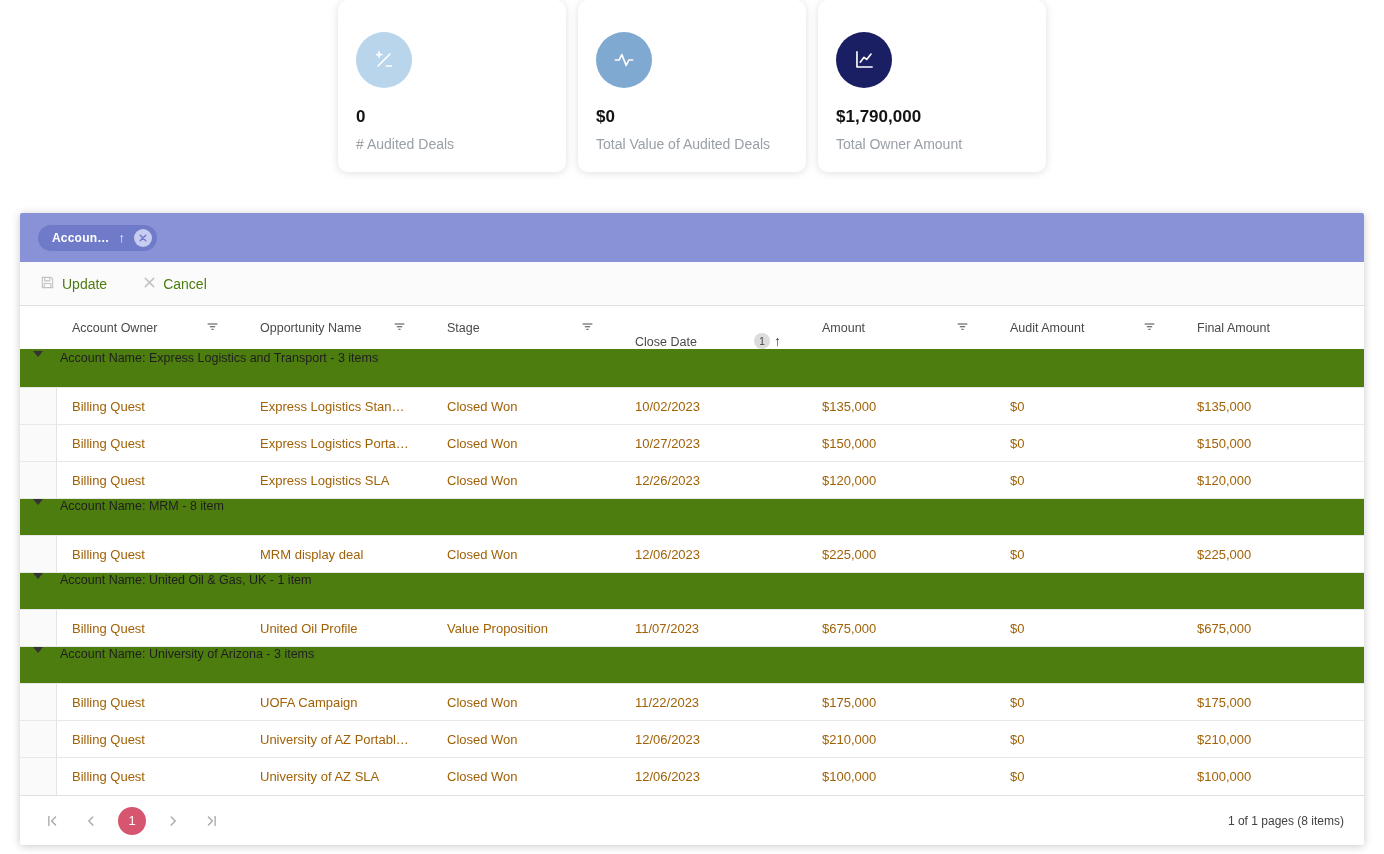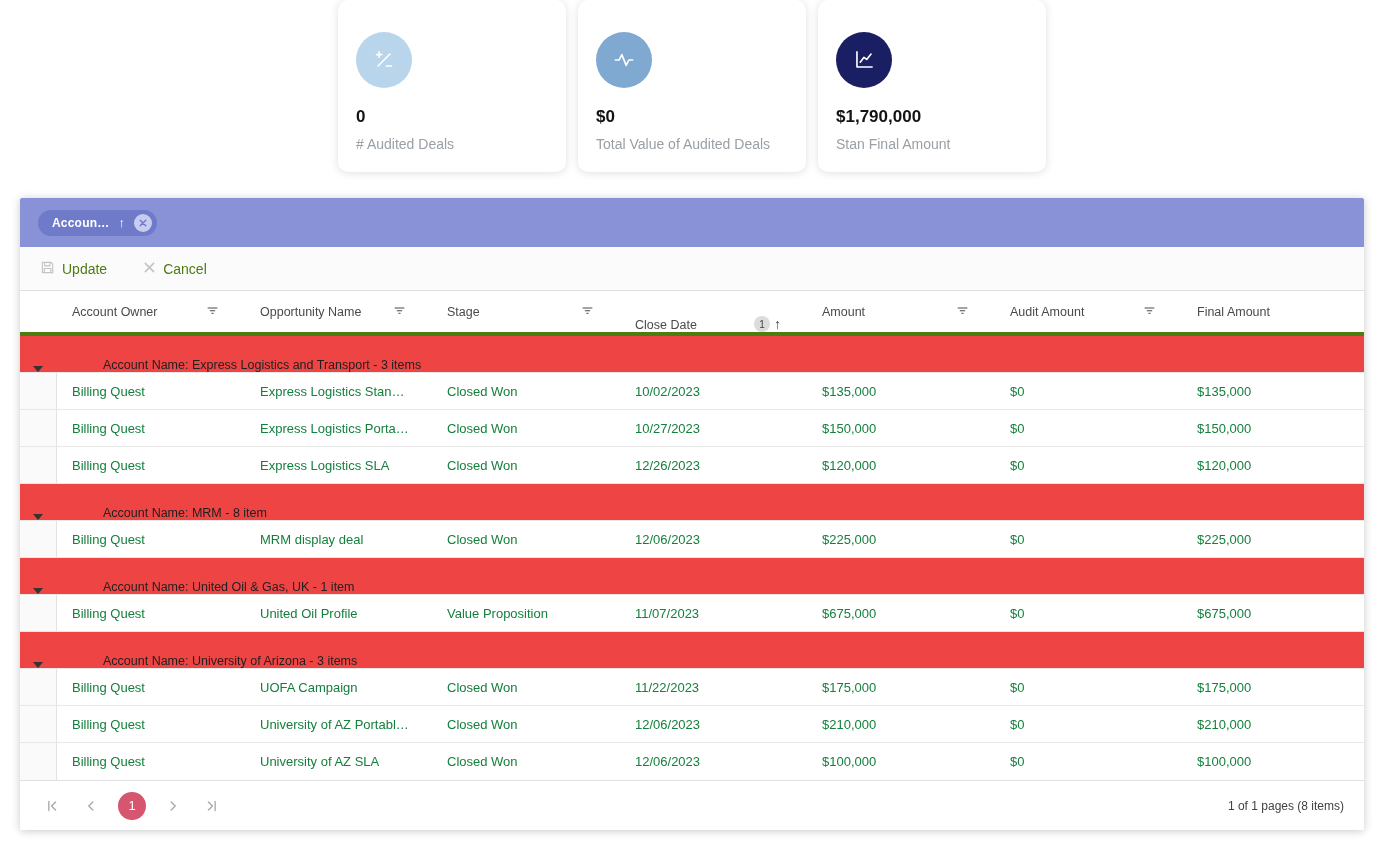--- a/index.html
+++ b/index.html
@@ -12,63 +12,63 @@
     box-shadow: 0 1px 8px rgba(0,0,0,.13); padding: 32px 18px 0 18px; }
   .card-icon { width: 56px; height: 56px; border-radius: 50%;
     display: flex; align-items: center; justify-content: center; }
   .icon-1 { background: #b9d5ec; }
   .icon-2 { background: #7fa9d0; }
   .icon-3 { background: #1a1f63; }
   .card-value { margin-top: 19px; font-size: 17px; font-weight: 700; color: #131313; }
   .card-label { margin-top: 9px; font-size: 14px; color: #9aa0a6; }
 
   
-  .grid { width: 1344px; margin: 26px 20px 0 20px; background: #fff;
+  .grid { width: 1344px; margin: 41px 20px 0 20px; background: #fff;
     box-shadow: 0 1px 8px rgba(0,0,0,.22); border-radius: 2px; }
 
   .group-bar { height: 49px; background: #8992d6; display: flex; align-items: center;
     padding: 0 18px; border-radius: 2px 2px 0 0; }
   .chip { height: 26px; background: #6f7ac9; border-radius: 13px; display: inline-flex;
     align-items: center; padding: 0 5px 0 14px; gap: 9px; cursor: pointer; border: none; }
   .chip-label { color: #fff; font-size: 12px; font-weight: 700; letter-spacing: .2px; }
   .chip-sort { color: #fff; font-size: 13px; font-weight: 400; line-height: 1; }
   .chip-close { width: 18px; height: 18px; border-radius: 50%; background: #c7cdf0;
     display: flex; align-items: center; justify-content: center; }
 
   .toolbar { height: 44px; background: #fbfbfb; border-bottom: 1px solid #e0e0e0;
     display: flex; align-items: center; padding: 0 14px; gap: 24px; }
   .tb-btn { display: inline-flex; align-items: center; gap: 7px; background: none; border: none;
     font-family: inherit; font-size: 14px; color: #4d7c0f; padding: 4px 6px; }
 
-  .header-row { height: 45px; display: flex; align-items: stretch; border-bottom: 4px solid #4d7c0f; }
+  .header-row { height: 45px; display: flex; align-items: stretch; border-bottom: 2px solid #4d7c0f; }
   .gutter-h { width: 37px; flex: 0 0 37px; }
   .hcell { display: flex; align-items: center; justify-content: space-between;
     padding: 0 26px 0 15px; font-size: 12.5px; font-weight: 500; color: #4a4a4a; cursor: pointer; }
   .hicons { display: inline-flex; align-items: center; gap: 4px; }
   .sort-badge { width: 16px; height: 16px; border-radius: 50%; background: #dcdcdc;
     color: #424242; font-size: 10px; display: inline-flex; align-items: center; justify-content: center; }
   .sort-arrow { font-size: 14px; color: #3c3c3c; line-height: 1; }
 
   .c0 { width: 188px; flex: 0 0 188px; }
   .c1 { width: 187px; flex: 0 0 187px; text-align: center; }
   .c2 { width: 188px; flex: 0 0 188px; }
   .c3 { width: 187px; flex: 0 0 187px; align-items: flex-end; }
   .c4 { width: 188px; flex: 0 0 188px; }
   .c5 { width: 187px; flex: 0 0 187px; }
   .c6 { flex: 1 1 auto; }
 
-  .group-row { height: 37px; background: #ef4444; border-bottom: 1px solid #e8e8e8;
-    display: flex; align-items: flex-end; padding-left: 13px; gap: 43px; }
+  .group-row { height: 37px; background: #4d7c0f; border-bottom: 1px solid #e8e8e8;
+    display: flex; align-items: flex-start; padding-left: 13px; }
   .caret { width: 10px; display: flex; align-items: center; cursor: pointer; }
   .group-label { margin-left: 17px; font-size: 12.5px; color: #1f1f1f; }
 
   .data-row { height: 37px; display: flex; align-items: stretch; border-bottom: 1px solid #e8e8e8; background: #fff; }
   .data-row:last-child { border-bottom: none; }
   .gutter { width: 37px; flex: 0 0 37px; background: #fafafa; border-right: 1px solid #e3e3e3; }
-  .cell { display: flex; align-items: center; padding: 0 12px 0 15px; font-size: 13px; color: #15803d;
+  .cell { display: flex; align-items: center; padding: 0 12px 0 15px; font-size: 13px; color: #a16207;
     white-space: nowrap; overflow: hidden; text-overflow: ellipsis; }
 
   .pager { height: 50px; border-top: 1px solid #e0e0e0; display: flex; align-items: center;
     padding: 0 20px; gap: 15px; }
   .pg-btn { width: 24px; height: 24px; background: none; border: none; display: flex;
     align-items: center; justify-content: center; }
   .page-num { width: 28px; height: 28px; border-radius: 50%; background: #d5566e; color: #fff;
     font-size: 13px; font-weight: 500; border: none; display: flex; align-items: center;
     justify-content: center; font-family: inherit; }
   .pager-info { margin-left: auto; font-size: 12px; color: #424242; }
@@ -98,21 +98,21 @@
     <div class="card-label">Total Value of Audited Deals</div>
   </div>
   <div class="card">
     <div class="card-icon icon-3">
       <svg width="26" height="26" viewBox="0 0 24 24" fill="none" stroke="#ffffff" stroke-width="1.5" stroke-linecap="round" stroke-linejoin="round">
         <path d="M5.5 4.5v14h14"></path>
           <path d="M8.5 14l3.5-4.5 2.5 2 4-5"></path>
       </svg>
     </div>
     <div class="card-value">$1,790,000</div>
-    <div class="card-label">Stan Final Amount</div>
+    <div class="card-label">Total Owner Amount</div>
   </div>
 </div>
 
 <div class="grid">
 
   <div class="group-bar">
     <div class="chip">
       <span class="chip-label">Accoun…</span>
       <span class="chip-sort">↑</span>
       <span class="chip-close">

